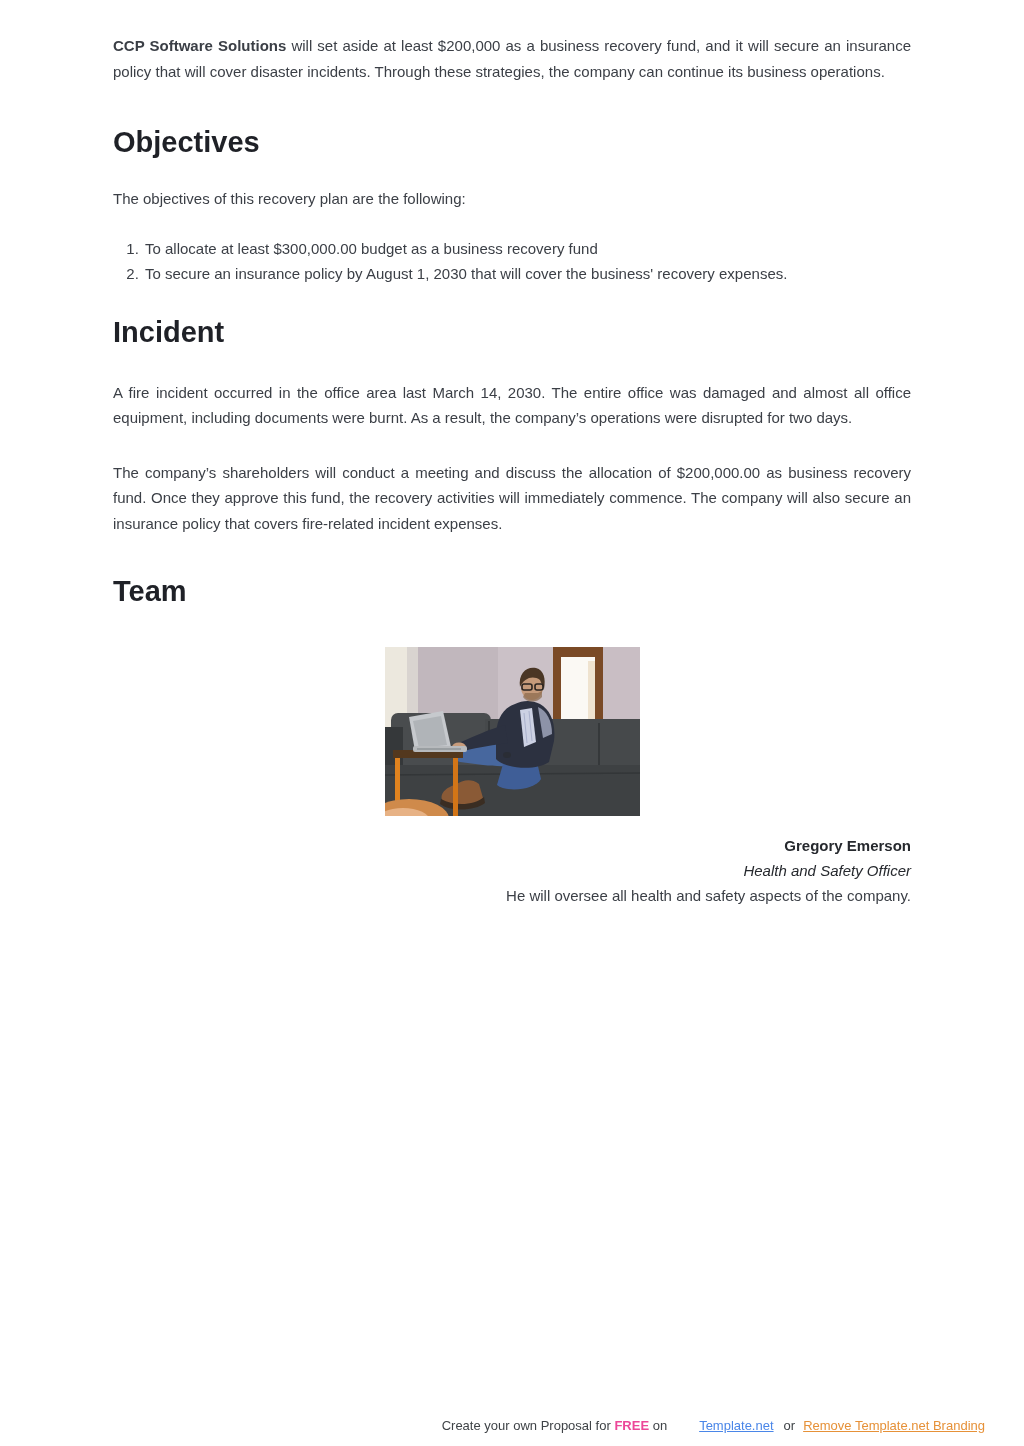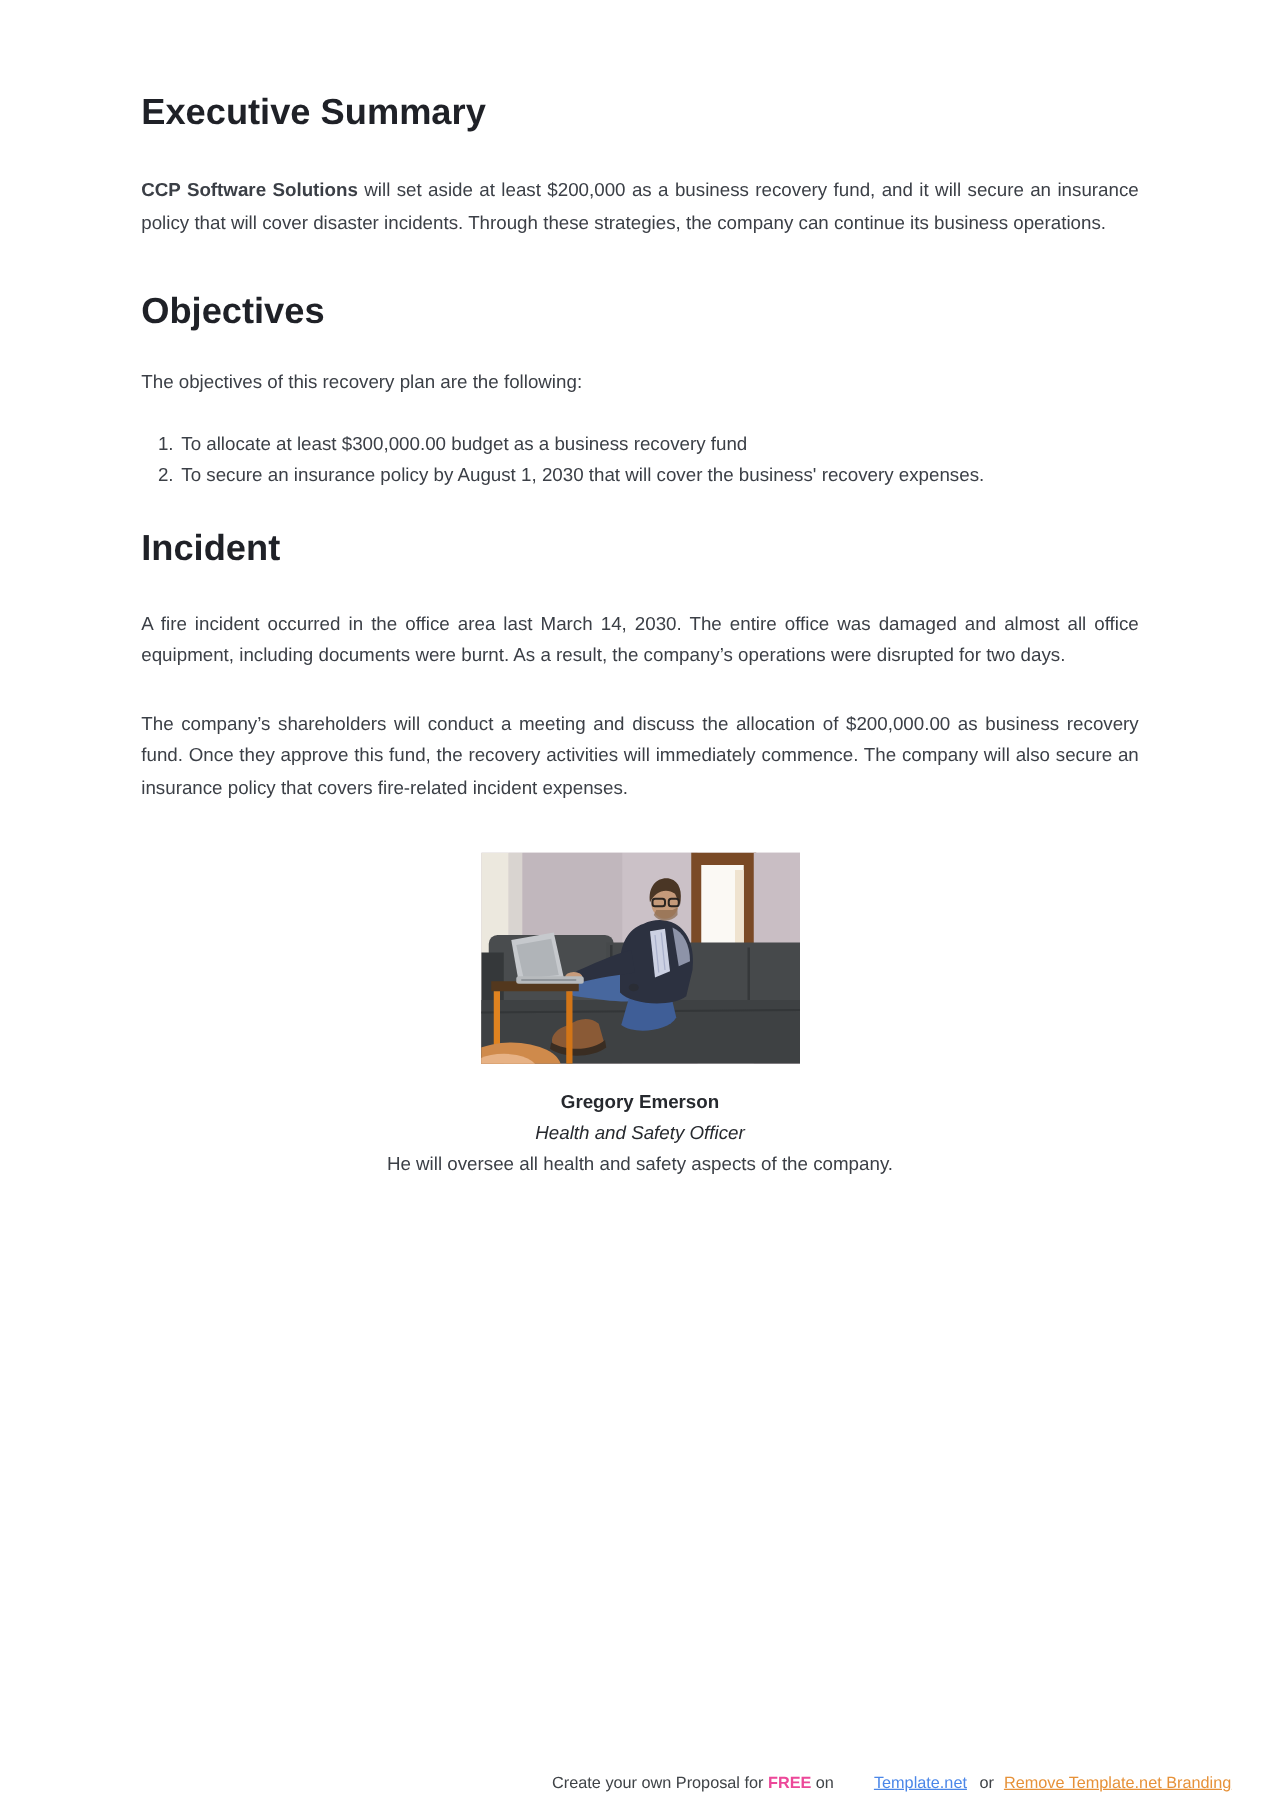--- a/index.html
+++ b/index.html
@@ -81,40 +81,40 @@
   .footer a { text-decoration: underline; }
   .footer a.link-blue { color: #4a86e8; margin-left: 32px; }
   .footer .or { margin: 0 8px 0 10px; }
   .footer a.link-orange { color: #e69138; }
 </style>
 </head>
 <body>
 
 <div class="content">
 
-  <h1 class="section-heading" id="exec-heading">Executive Summary</h1>
 
   <p class="body-text justify" id="exec-para"><span class="bold">CCP Software Solutions</span><span> will set aside at least $200,000 as a business recovery fund, and it will secure an insurance policy that will cover disaster incidents. Through these strategies, the company can continue its business operations.</span></p>
 
   <h1 class="section-heading" id="objectives-heading">Objectives</h1>
 
   <p class="body-text" id="objectives-intro">The objectives of this recovery plan are the following:</p>
 
   <ol class="objectives-list">
     <li>To allocate at least $300,000.00 budget as a business recovery fund</li>
     <li>To secure an insurance policy by August 1, 2030 that will cover the business' recovery expenses.</li>
   </ol>
 
   <h1 class="section-heading" id="incident-heading">Incident</h1>
 
   <p class="body-text justify" id="incident-para">A fire incident occurred in the office area last March 14, 2030. The entire office was damaged and almost all office equipment, including documents were burnt. As a result, the company’s operations were disrupted for two days.</p>
 
 
   <p class="body-text justify" id="strategy-para">The company’s shareholders will conduct a meeting and discuss the allocation of $200,000.00 as business recovery fund. Once they approve this fund, the recovery activities will immediately commence. The company will also secure an insurance policy that covers fire-related incident expenses.</p>
 
+  <h1 class="section-heading" id="team-heading">Team</h1>
 
   <figure class="team-figure">
     <svg width="255" height="169" viewBox="0 0 255 169" role="img" aria-label="man working on laptop photo">
 
       <rect x="0" y="0" width="255" height="169" fill="#c6bcc2"></rect>
       <rect x="0" y="0" width="22" height="169" fill="#ece8de"></rect>
       <rect x="22" y="0" width="11" height="169" fill="#d9d4d0"></rect>
       <rect x="33" y="0" width="80" height="169" fill="#c1b7bd"></rect>
       <rect x="113" y="0" width="60" height="169" fill="#cbc1c7"></rect>
 
@@ -168,21 +168,21 @@
         <line x1="32" y1="102" x2="76" y2="102" stroke="#8f9499" stroke-width="1.5"></line>
       </g>
 
       <g>
         <ellipse cx="24" cy="172" rx="40" ry="20" fill="#cf8a4b"></ellipse>
         <ellipse cx="18" cy="174" rx="27" ry="13" fill="#e7b285"></ellipse>
       </g>
     </svg>
   </figure>
 
-  <div class="team-caption" style="margin-left:auto;margin-right:auto;width:798px;">
+  <div class="team-caption" style="margin-left:auto;margin-right:auto;width:798px;text-align:right;">
     <div class="caption-name">Gregory Emerson</div>
     <div class="caption-title">Health and Safety Officer</div>
     <div class="caption-desc">He will oversee all health and safety aspects of the company.</div>
   </div>
 
 </div>
 
 <div class="footer">
   <span>Create your own Proposal for </span><span class="free">FREE</span><span> on</span><a class="link-blue" href="#">Template.net</a><span class="or">or</span><a class="link-orange" href="#">Remove Template.net Branding</a>
 </div>

